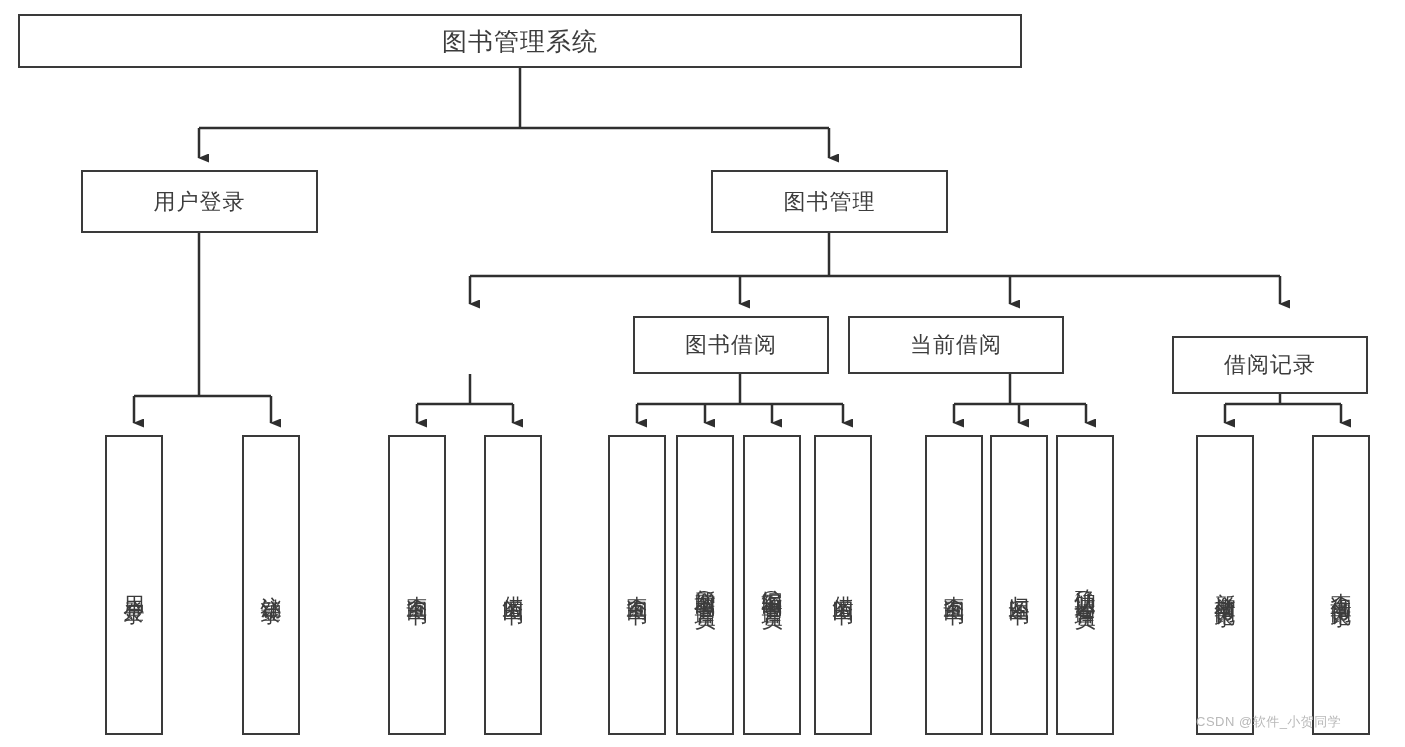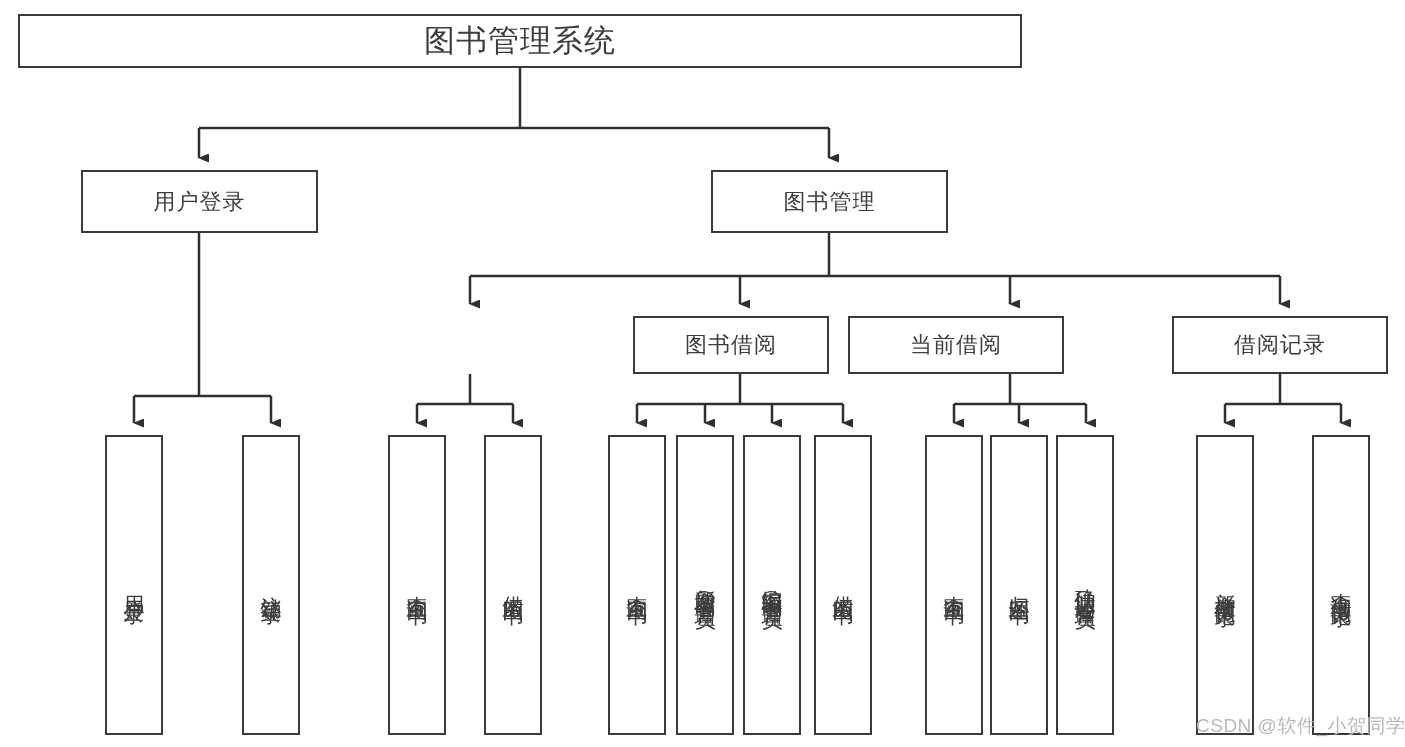--- a/index.html
+++ b/index.html
@@ -42,26 +42,26 @@
     letter-spacing: 1px;
     white-space: nowrap;
     color: #3c3c3c;
   }
   .node-box.vertical .node-label {
     writing-mode: vertical-rl;
     text-orientation: upright;
     letter-spacing: 3px;
     font-size: 21px;
   }
-  .node-box.root .node-label { font-size: 31px; }
+  .node-box.root .node-label { font-size: 25px; }
   .watermark {
     position: absolute;
     left: 1196px;
     top: 713px;
-    font-size: 19px;
+    font-size: 13px;
     color: #b9b9b9;
     white-space: nowrap;
     letter-spacing: 0.5px;
     pointer-events: none;
   }
 </style>
 </head>
 <body>
 
 <div id="diagram-root">
@@ -126,21 +126,21 @@
   <div class="node-box" style="left:711px;top:170px;width:237px;height:63px;font-family:Liberation Serif, serif;">
     <span class="node-label">图书管理</span>
   </div>
 
   <div class="node-box" style="left:633px;top:316px;width:196px;height:58px;">
     <span class="node-label">图书借阅</span>
   </div>
   <div class="node-box" style="left:848px;top:316px;width:216px;height:58px;">
     <span class="node-label">当前借阅</span>
   </div>
-  <div class="node-box" style="left:1172px;top:316px;width:216px;height:58px;">
+  <div class="node-box" style="left:1172px;top:336px;width:196px;height:58px;">
     <span class="node-label">借阅记录</span>
   </div>
 
   <div class="node-box vertical" style="left:105px;top:435px;width:58px;height:300px;">
     <span class="node-label">用户登录</span>
   </div>
   <div class="node-box vertical" style="left:242px;top:435px;width:58px;height:300px;">
     <span class="node-label">注销登录</span>
   </div>
 

